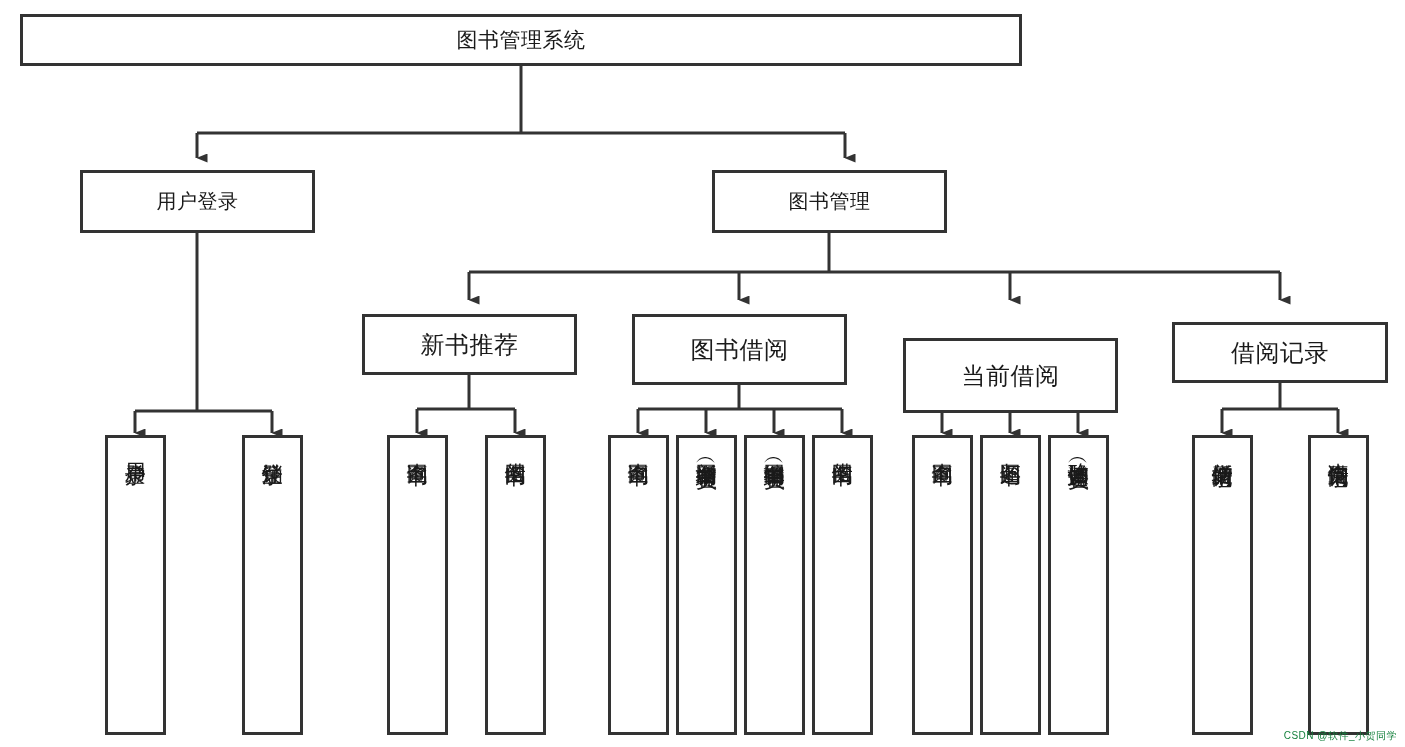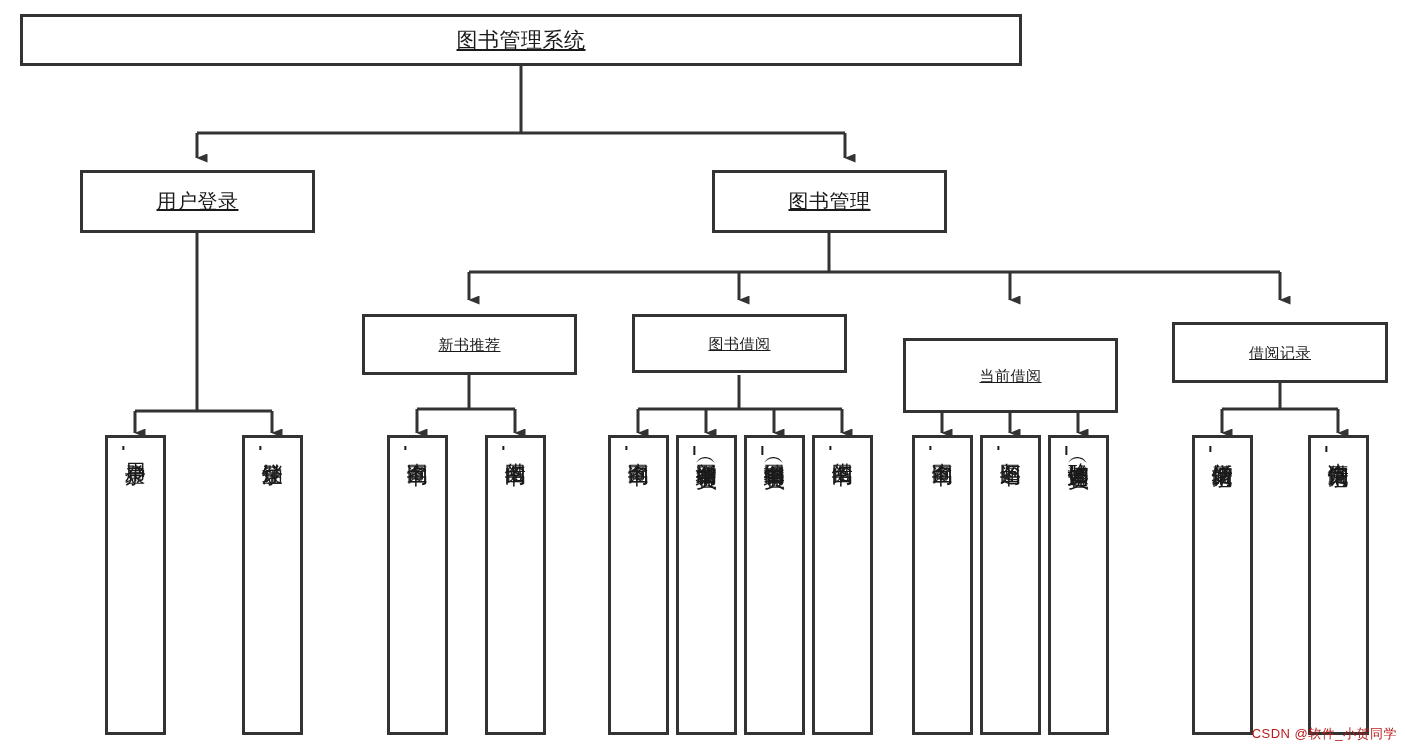--- a/index.html
+++ b/index.html
@@ -28,50 +28,49 @@
   .node {
     position: absolute;
     box-sizing: border-box;
     background: #ffffff;
     border: 3px solid #333333;
     display: flex;
     align-items: center;
     justify-content: center;
     text-align: center;
     color: #1a1a1a;
-    text-decoration: underline;
   }
   .node .lbl {
     display: block;
     line-height: 1.15;
     letter-spacing: 0.5px;
   }
   .node.root .lbl { font-size: 21px; }
   .node.lvl2 .lbl { font-size: 20px; }
-  .node.lvl3 .lbl { font-size: 15px; }
+  .node.lvl3 .lbl { font-size: 24px; }
   .node.leaf {
     align-items: flex-start;
     justify-content: center;
     padding-top: 8px;
     border-width: 3px;
   }
   .node.leaf .lbl {
     writing-mode: vertical-rl;
     text-orientation: upright;
     font-size: 21px;
     line-height: 1.32;
     letter-spacing: 1px;
     white-space: nowrap;
   }
   #watermark {
     position: absolute;
     right: 8px;
     bottom: 4px;
-    font-size: 13px;
-    color: #b91c1c;
+    font-size: 10px;
+    color: #15803d;
     white-space: nowrap;
     letter-spacing: 0.5px;
   }
 </style>
 </head>
 <body>
 
 <div id="canvas">
 
   <svg class="edges" viewBox="0 0 1405 747" xmlns="http://www.w3.org/2000/svg">
@@ -131,21 +130,21 @@
   <div class="node lvl2" style="left:80px; top:170px; width:235px; height:63px;">
     <span class="lbl">用户登录</span>
   </div>
   <div class="node lvl2" style="left:712px; top:170px; width:235px; height:63px;text-align:center;">
     <span class="lbl">图书管理</span>
   </div>
 
   <div class="node lvl3" style="left:362px; top:314px; width:215px; height:61px;">
     <span class="lbl">新书推荐</span>
   </div>
-  <div class="node lvl3" style="left:632px; top:314px; width:215px; height:59px;">
+  <div class="node lvl3" style="left:632px; top:314px; width:215px; height:71px;">
     <span class="lbl">图书借阅</span>
   </div>
   <div class="node lvl3" style="left:903px; top:314px; width:215px; height:75px;margin-top:24px;">
     <span class="lbl">当前借阅</span>
   </div>
   <div class="node lvl3" style="left:1172px; top:314px; width:216px; height:61px;margin-top:8px;">
     <span class="lbl">借阅记录</span>
   </div>
 
   <div class="node leaf" style="left:105px; top:435px; width:61px; height:300px;">

